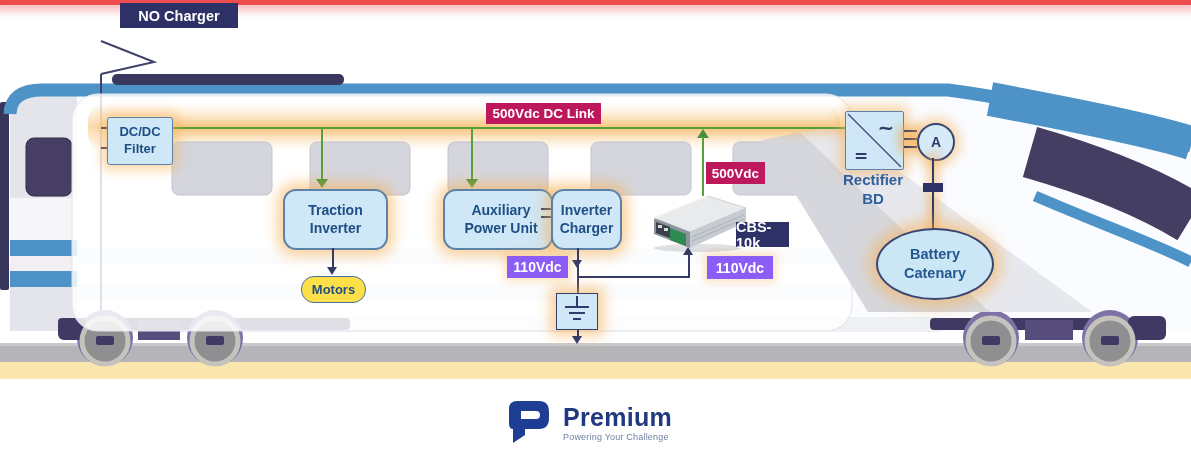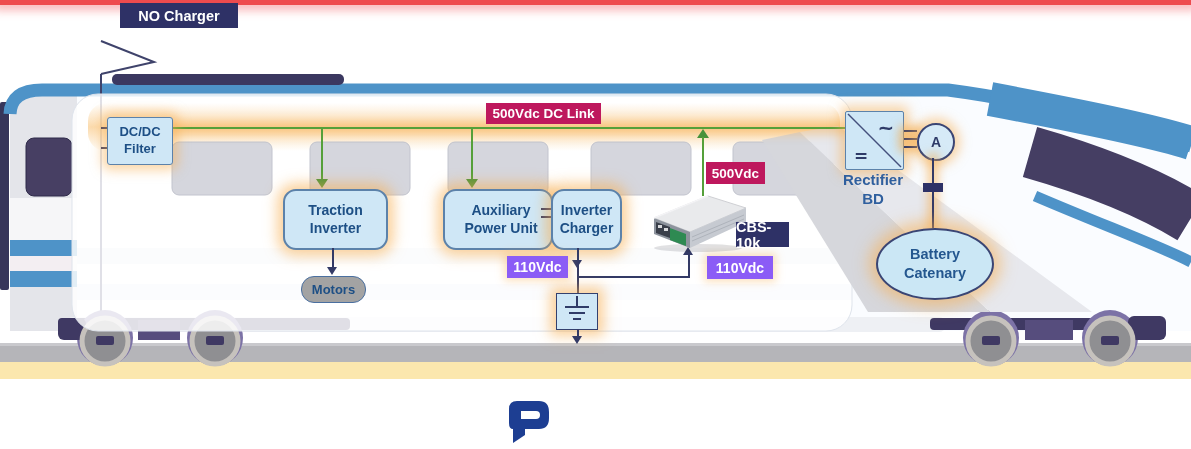--- a/index.html
+++ b/index.html
@@ -23,21 +23,21 @@
           align-items:center;justify-content:center;text-align:center;
           box-shadow:0 0 13px 6px rgba(247,173,77,.55);}
   .sqbox{background:#cfe7f6;border:1.5px solid #5c82aa;border-radius:3px;color:#1d4f85;
          font-weight:bold;font-size:13px;line-height:1.3;display:flex;flex-direction:column;
          align-items:center;justify-content:center;text-align:center;
          box-shadow:0 0 12px 5px rgba(247,173,77,.50);}
   .tag{display:flex;align-items:center;justify-content:center;color:#fff;font-weight:bold;}
   .tag-navy{background:#2e3166;}
   .tag-green{background:#be185d;}
   .tag-orange{background:#8b5cf6;box-shadow:0 0 8px 3px rgba(247,173,77,.35);}
-  .pill{background:#a3a3a3;border:1.5px solid #4a6fa0;border-radius:13px;color:#1d4f85;
+  .pill{background:#fde047;border:1.5px solid #4a6fa0;border-radius:13px;color:#1d4f85;
         font-weight:bold;font-size:13px;display:flex;align-items:center;justify-content:center;}
   .ellipse{background:#cbe7f5;border:2px solid #3a4574;border-radius:50%;color:#24578f;
            font-weight:bold;font-size:14.5px;line-height:1.3;display:flex;flex-direction:column;
            align-items:center;justify-content:center;text-align:center;
            box-shadow:0 0 15px 7px rgba(247,173,77,.55);}
   .rectlabel{color:#2f5f9e;font-weight:bold;font-size:15px;line-height:1.25;text-align:center;}
   .circleA{background:#d6eaf7;border:2px solid #3a4574;border-radius:50%;color:#2f3b68;
            font-weight:bold;font-size:14px;display:flex;align-items:center;justify-content:center;
            box-shadow:0 0 11px 5px rgba(247,173,77,.50);}
   .logo-name{font-size:25px;font-weight:bold;color:#20397f;letter-spacing:.3px;line-height:1;}
@@ -217,15 +217,19 @@
   <div class="abs ellipse" style="left:876px;top:228px;width:114px;height:68px;">
     <span>Battery</span>
     <span>Catenary</span>
   </div>
 
   <div class="abs" style="left:507px;top:399px;display:flex;align-items:flex-start;">
     <svg width="44" height="47" viewBox="0 0 44 47">
       <path d="M10 2 H32 Q42 2 42 13 V19 Q42 30 32 30 H18 V36 L6 44 V30 Q2 30 2 24 V10 Q2 2 10 2 Z" fill="#1d3e92"></path>
       <path d="M14 12 H29 Q33 12 33 16 Q33 20 29 20 H14 Z" fill="#ffffff"></path>
     </svg>
+    <div style="margin-left:12px;padding-top:6px;">
+      <div class="logo-name">Premium</div>
+      <div class="logo-tag">Powering Your Challenge</div>
+    </div>
   </div>
 
 </div>
 
 </body></html>

